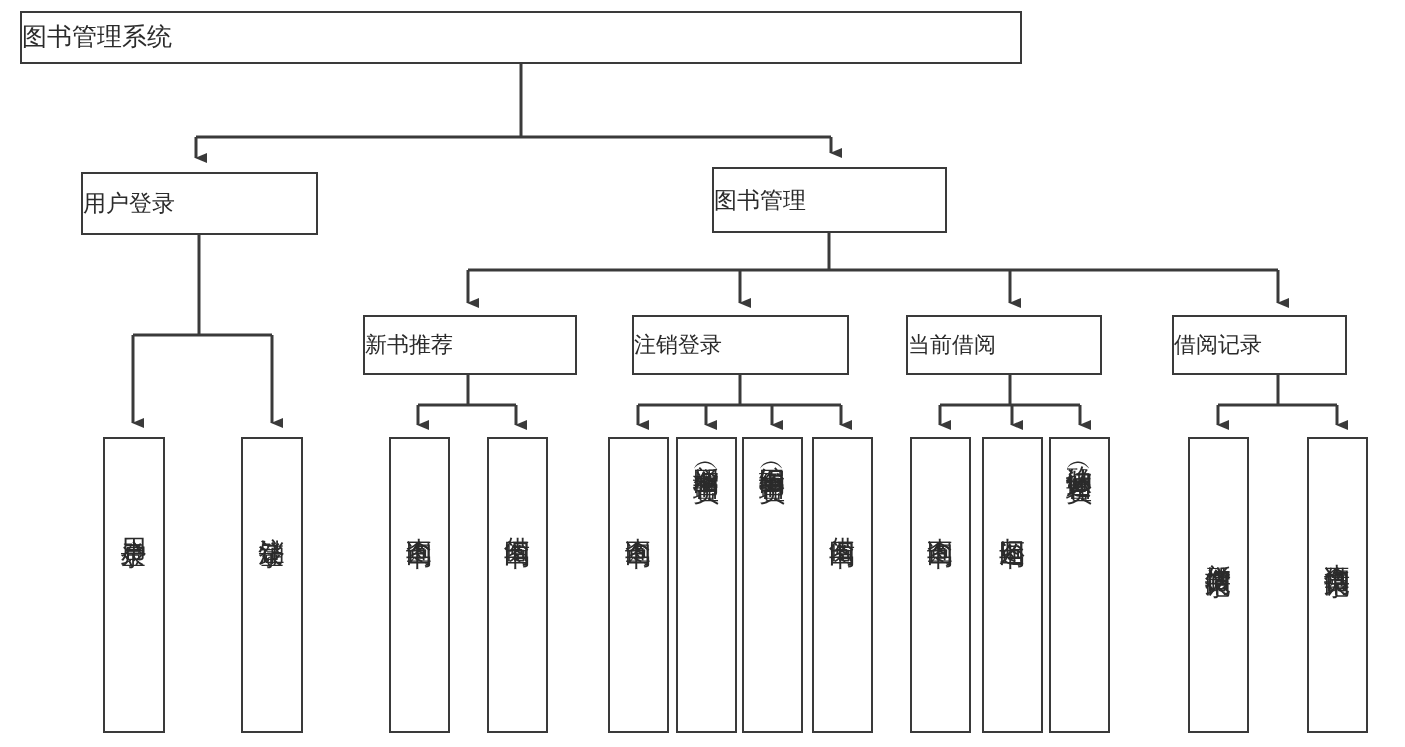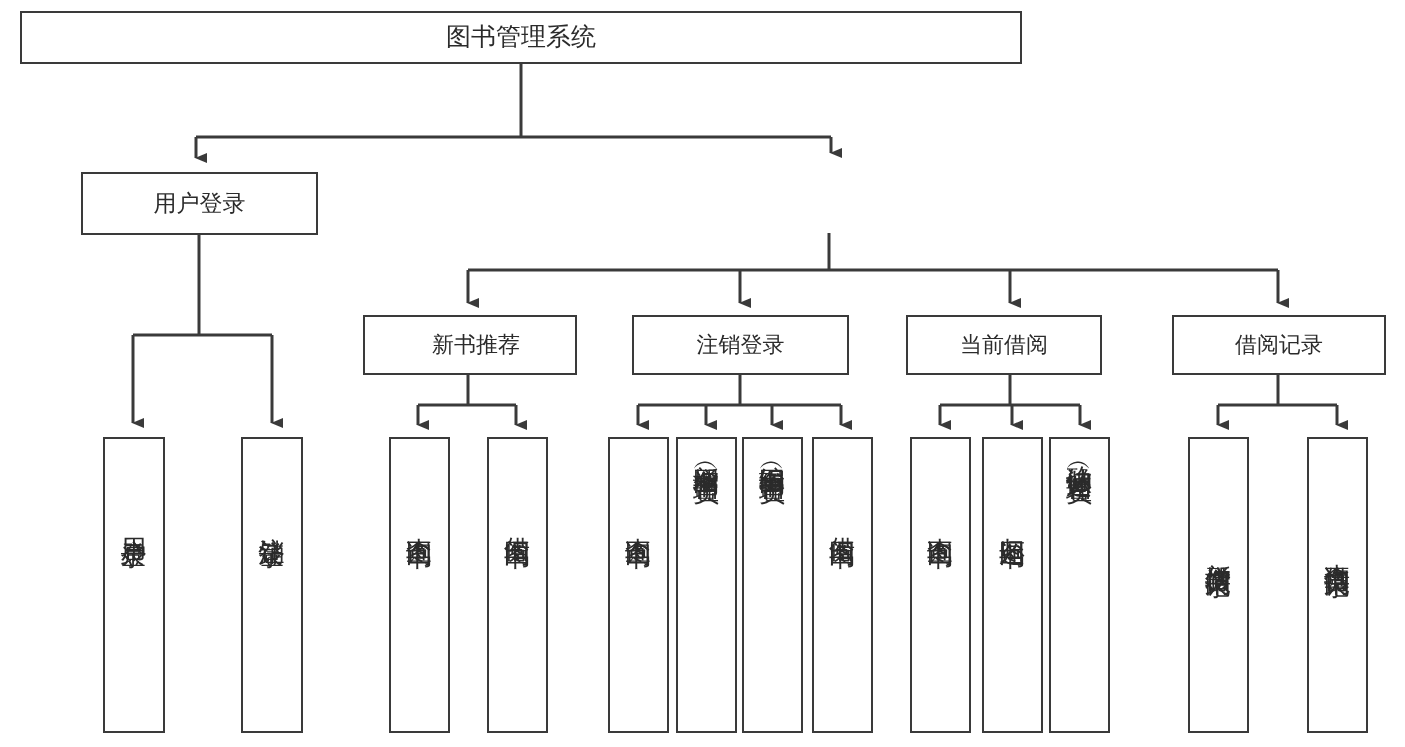--- a/index.html
+++ b/index.html
@@ -16,21 +16,20 @@
   #wires{position:absolute;left:0;top:0;width:1405px;height:747px;}
 
   
   .node{
     position:absolute;
     box-sizing:border-box;
     background:#ffffff;
     border:2.5px solid #3a3a3a;
     display:flex;
     align-items:center;
-    justify-content:center;
   }
   .node .lbl{
     color:#2b2b2b;
     line-height:1.15;
     white-space:nowrap;
   }
 
   .root .lbl{font-size:25px;}
   .lvl2 .lbl{font-size:23px;}
   .lvl3 .lbl{font-size:22px;}
@@ -118,34 +117,37 @@
   </svg>
 
   <div class="node root" style="left:20px;top:11px;width:1002px;height:53px;">
     <span class="lbl">图书管理系统</span>
   </div>
 
   <div class="node lvl2" style="left:81px;top:172px;width:237px;height:63px;">
     <span class="lbl">用户登录</span>
   </div>
 
-
-  <div class="node lvl3" style="left:363px;top:315px;width:214px;height:60px;padding-left:12px;">
+  <div class="node lvl2" style="left:712px;top:167px;width:235px;height:66px;">
+    <span class="lbl">图书管理</span>
+  </div>
+
+  <div class="node lvl3" style="left:363px;top:315px;width:214px;height:60px;">
     <span class="lbl">新书推荐</span>
   </div>
 
   <div class="node lvl3" style="left:632px;top:315px;width:217px;height:60px;">
     <span class="lbl">注销登录</span>
   </div>
 
   <div class="node lvl3" style="left:906px;top:315px;width:196px;height:60px;">
     <span class="lbl">当前借阅</span>
   </div>
 
-  <div class="node lvl3" style="left:1172px;top:315px;width:214px;height:60px;">
+  <div class="node lvl3" style="left:1172px;top:315px;width:175px;height:60px;">
     <span class="lbl">借阅记录</span>
   </div>
 
   <div class="node leaf mid" style="left:103px;top:437px;width:62px;height:296px;">
     <span class="lbl">用户登录</span>
   </div>
 
   <div class="node leaf mid" style="left:241px;top:437px;width:62px;height:296px;">
     <span class="lbl">注销登录</span>
   </div>

